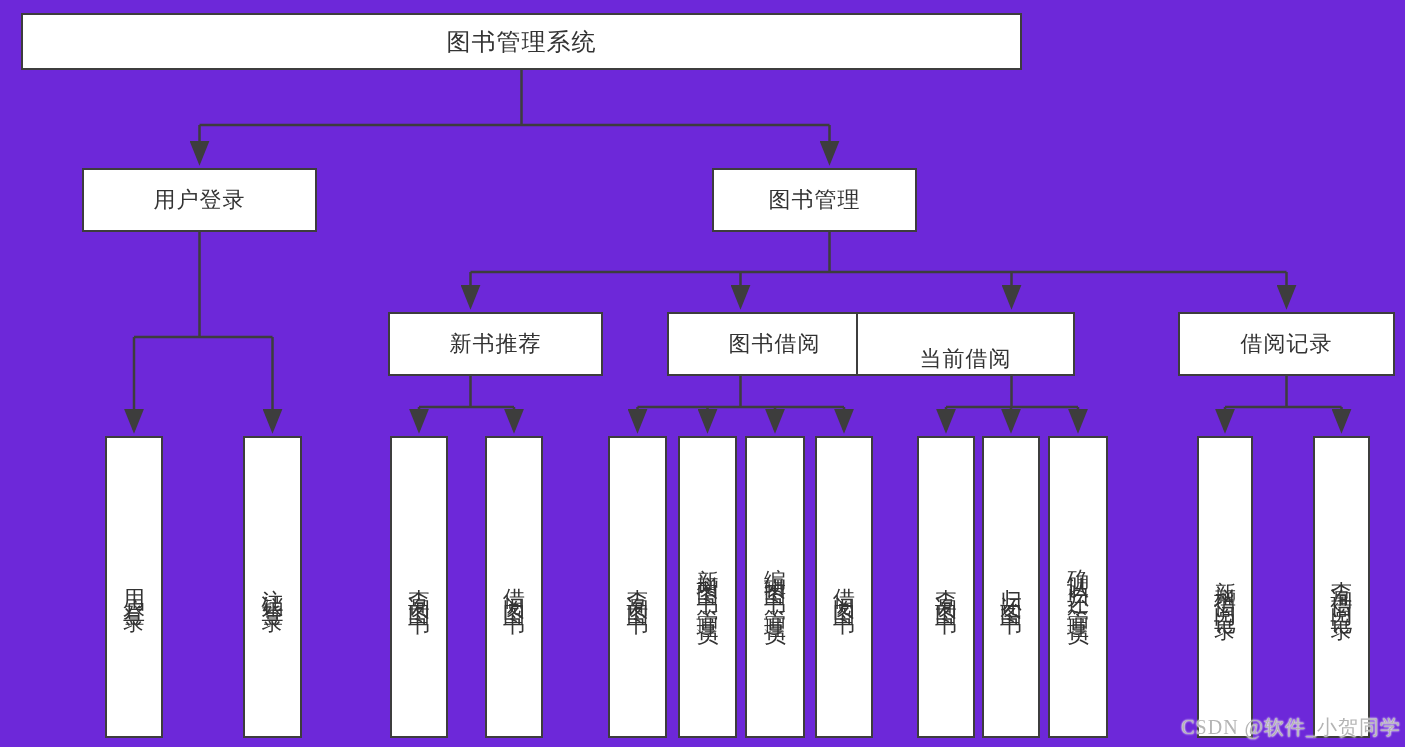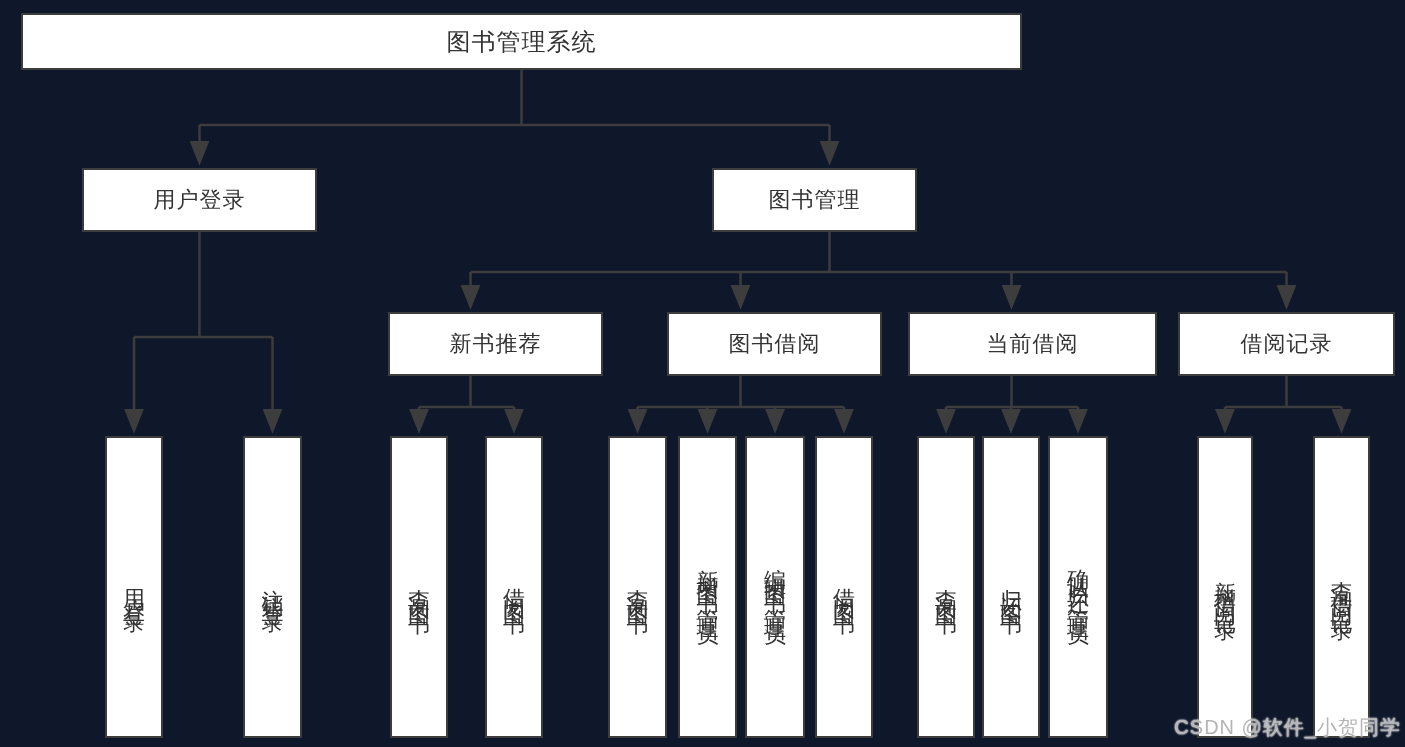--- a/index.html
+++ b/index.html
@@ -1,20 +1,20 @@
 <!DOCTYPE html>
 <html><head>
 <meta charset="utf-8">
 <style>
   html, body { margin: 0; padding: 0; background: #ffffff; }
   .stage {
     position: relative;
     width: 1405px;
     height: 747px;
-    background: #0f172a;
+    background: #6d28d9;
     overflow: hidden;
     font-family: "Liberation Sans", sans-serif;
   }
   .wires {
     position: absolute;
     left: 0; top: 0;
     width: 1405px; height: 747px;
     pointer-events: none;
   }
   .hbox {
@@ -51,20 +51,21 @@
   }
   .watermark {
     position: absolute;
     right: 4px;
     bottom: 6px;
     font-size: 20px;
     color: #b4b4b4;
     letter-spacing: 1px;
     text-shadow: 0 0 2px #ffffff, 0 0 2px #ffffff;
     white-space: nowrap;
+    font-family: Liberation Serif, serif;
   }
 </style>
 </head>
 <body>
 
 <div class="stage">
 
   <svg class="wires" viewBox="0 0 1405 747" xmlns="http://www.w3.org/2000/svg">
     <defs>
       <marker id="ah" markerWidth="10" markerHeight="8" refX="8.5" refY="4" orient="auto" markerUnits="strokeWidth">
@@ -117,21 +118,21 @@
   <div class="hbox" style="left:712px; top:168px; width:205px; height:64px;">
     <span>图书管理</span>
   </div>
 
   <div class="hbox" style="left:363px; top:312px; width:215px; height:64px;margin-left:25px;">
     <span>新书推荐</span>
   </div>
   <div class="hbox" style="left:667px; top:312px; width:215px; height:64px;">
     <span>图书借阅</span>
   </div>
-  <div class="hbox" style="left:908px; top:312px; width:249px; height:64px;">
+  <div class="hbox" style="left:856px; top:312px; width:219px; height:64px;align-items:flex-end;">
     <span>当前借阅</span>
   </div>
   <div class="hbox" style="left:1178px; top:312px; width:217px; height:64px;">
     <span>借阅记录</span>
   </div>
 
   <div class="vbox" style="left:105px; top:436px; width:58px; height:302px;">
     <span class="vtext">用户登录</span>
   </div>
   <div class="vbox" style="left:243px; top:436px; width:59px; height:302px;">

